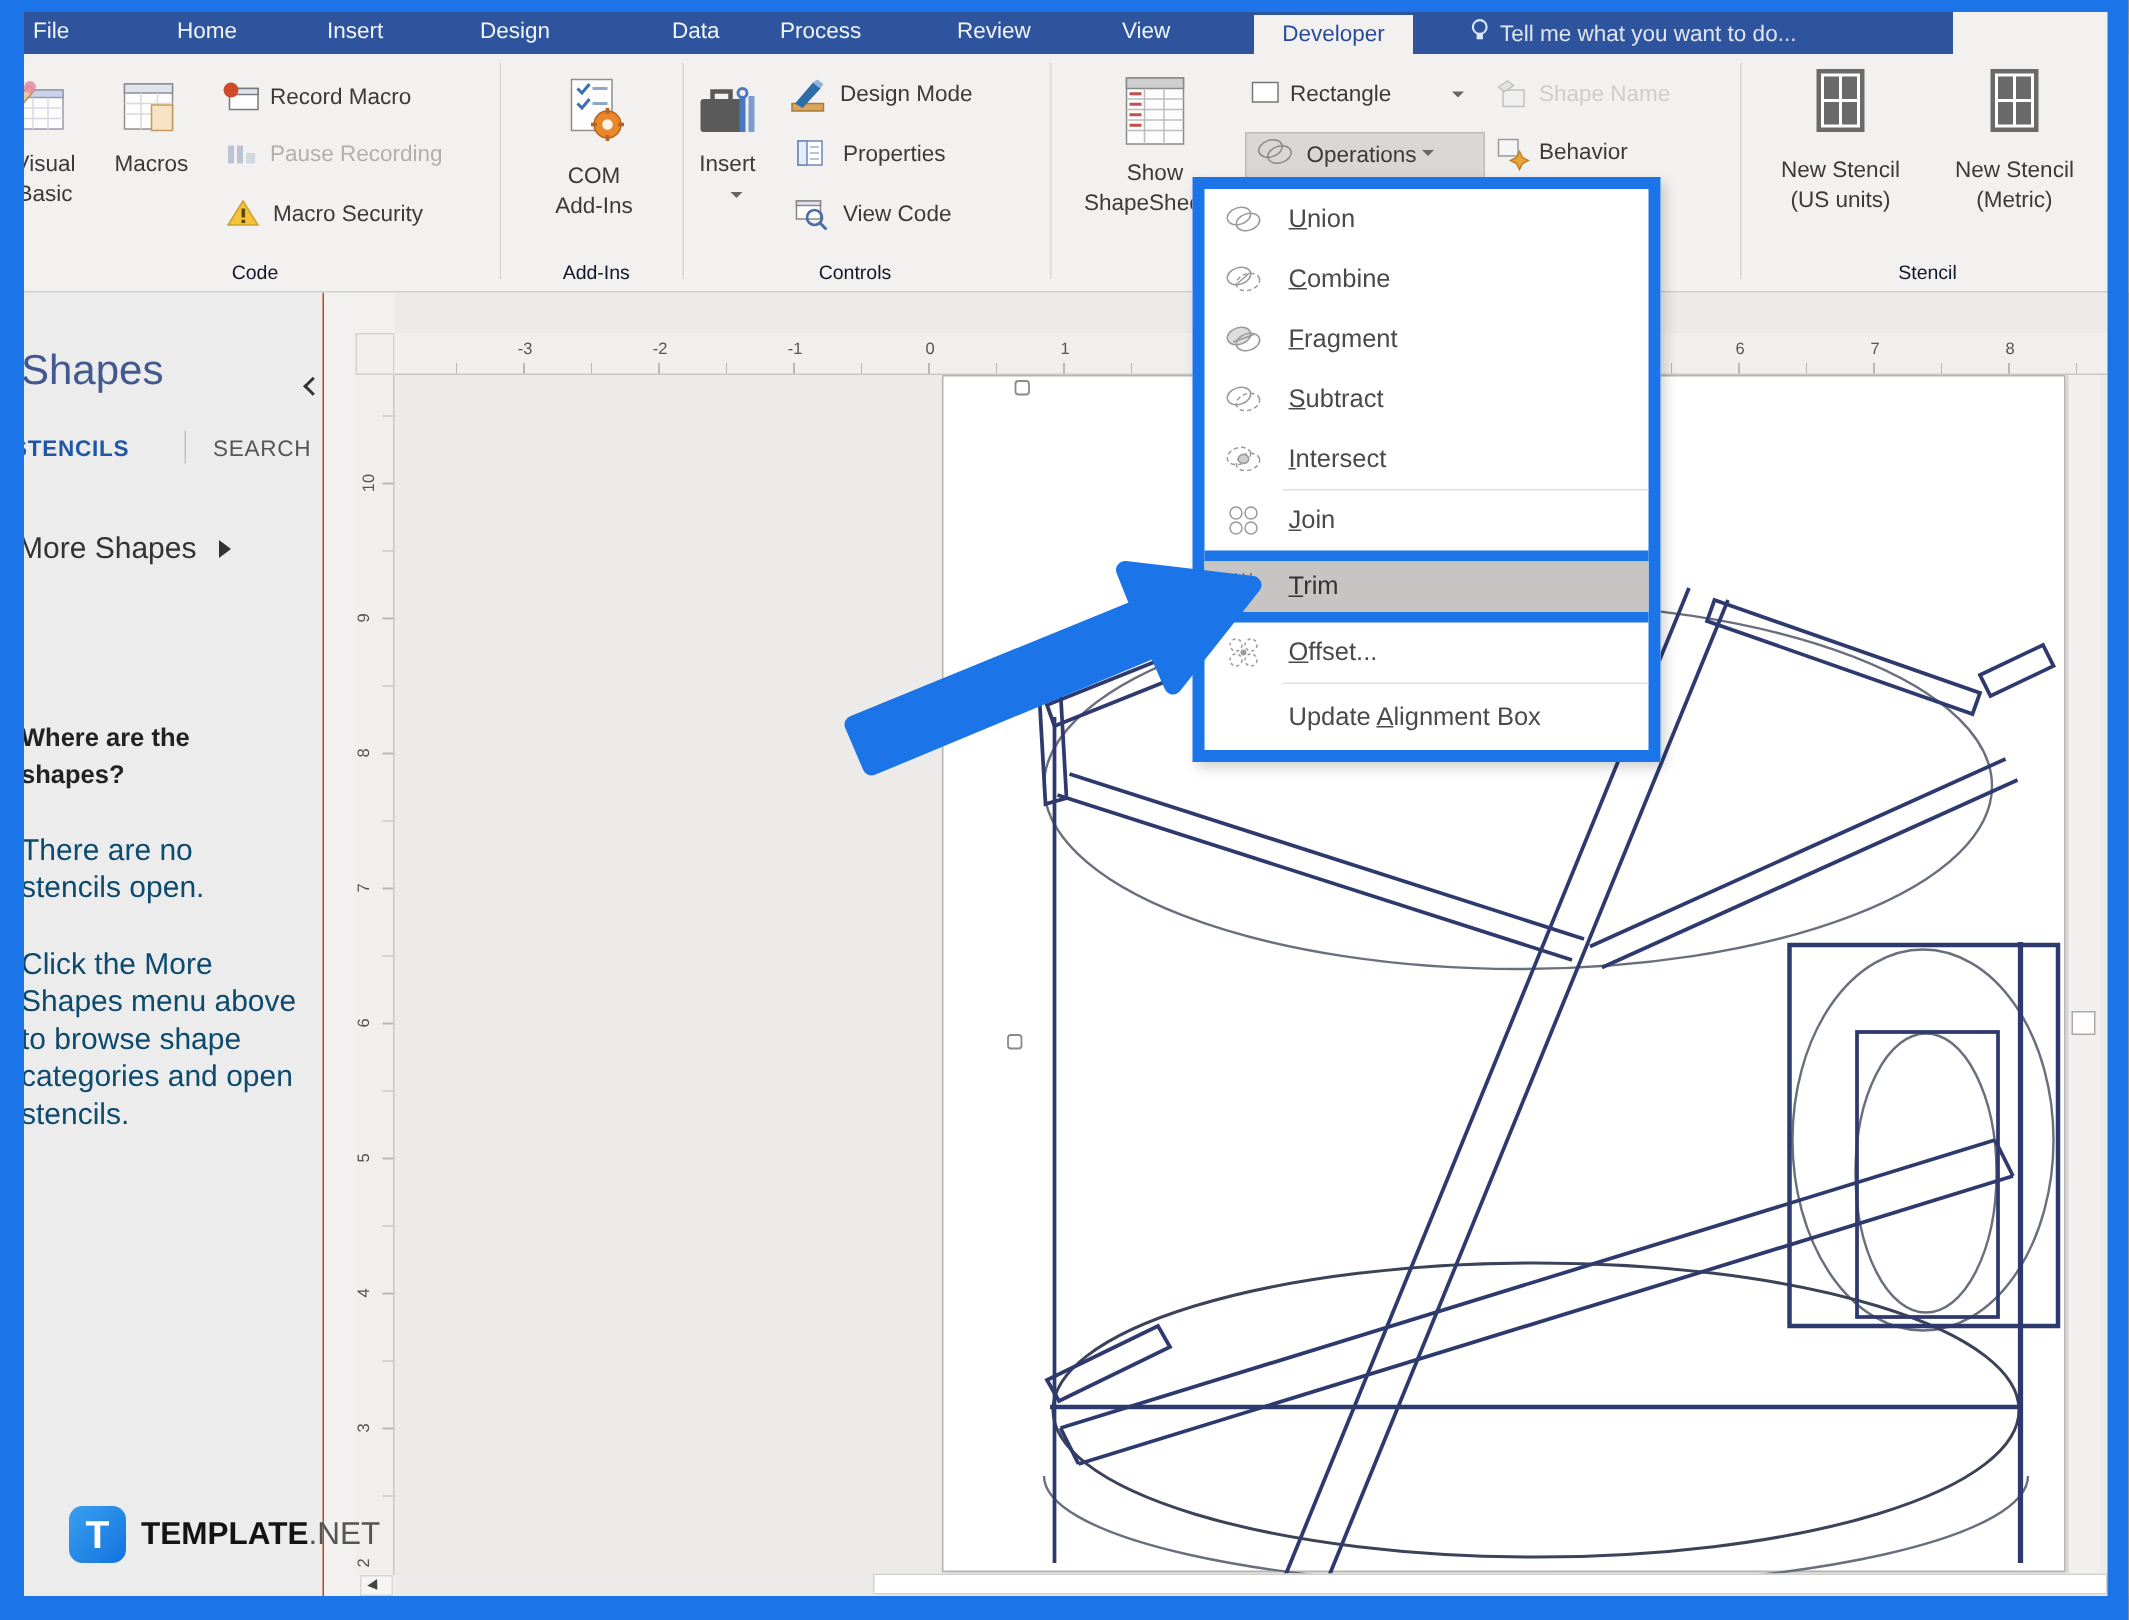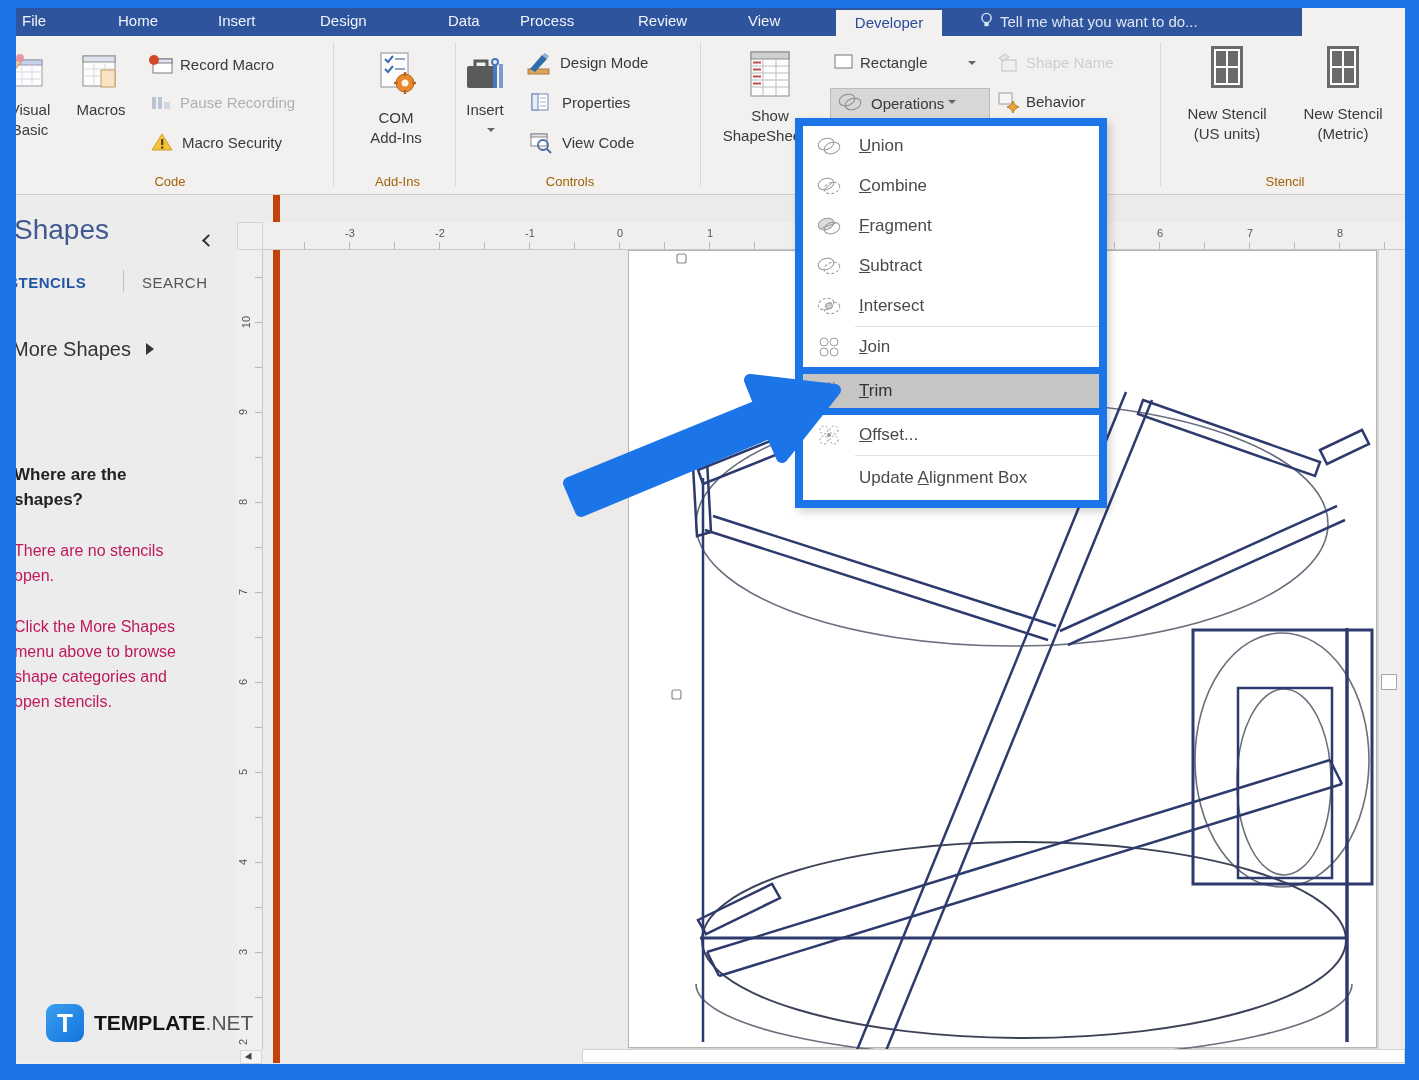--- a/index.html
+++ b/index.html
@@ -12,38 +12,38 @@
 
   
   #tabbar{position:absolute;left:0;top:8px;width:1302px;height:28px;background:#2e549e;z-index:10;}
   .tab{position:absolute;top:4px;color:rgba(255,255,255,.93);font-size:15px;cursor:default;}
   #tab-developer{position:absolute;left:836px;top:2px;width:106px;height:26px;background:#f2f1f0;color:#2a4b9b;font-size:15px;text-align:center;line-height:26px;}
   #tellme{position:absolute;left:980px;top:4px;color:rgba(255,255,255,.85);font-size:15px;display:flex;align-items:center;gap:7px;}
 
   
   #ribbon{position:absolute;left:0;top:36px;width:1419px;height:159px;background:#f2f1f0;border-bottom:1px solid #cfcecd;z-index:10;}
   .gdiv{position:absolute;top:6px;width:1px;height:144px;background:#d9d8d7;}
-  .glabel{position:absolute;top:138px;font-size:13px;color:#a16207;text-align:center;}
+  .glabel{position:absolute;top:138px;font-size:13px;color:#0f172a;text-align:center;}
   .biglabel{position:absolute;font-size:15px;color:#3b3a39;text-align:center;line-height:20px;}
   .smlabel{position:absolute;font-size:15px;color:#3b3a39;white-space:nowrap;}
   .disabled{color:#b1b0af;}
   .caret{display:inline-block;width:0;height:0;border:4px solid transparent;border-top-color:#666;margin-left:4px;vertical-align:middle;}
   .pressed{position:absolute;background:#d8d7d6;border:1px solid #bdbcbb;display:flex;align-items:center;padding:0 6px;}
 
   
-  #panel{position:absolute;left:0;top:178px;width:280px;height:885px;background:#edecec;border-right:7px solid #c2410c;z-index:5;}
+  #panel{position:absolute;left:0;top:195px;width:216px;height:885px;background:#edecec;border-right:1px solid #c2410c;z-index:5;}
   #panel-title{position:absolute;left:14px;top:36px;font-size:28px;color:#41598f;}
   .chev{position:absolute;left:204px;top:58px;width:9px;height:9px;border-left:2px solid #333;border-bottom:2px solid #333;transform:rotate(45deg);}
   #tab-stencils{position:absolute;left:8px;top:96px;font-size:15px;font-weight:bold;color:#2156a5;letter-spacing:.5px;}
   #tab-search{position:absolute;left:142px;top:96px;font-size:15px;color:#555;letter-spacing:.5px;}
   .vline{position:absolute;left:123px;top:92px;width:1px;height:22px;background:#c2c1c0;}
   #more-shapes{position:absolute;left:12px;top:160px;font-size:20px;color:#333;}
   .tri-right{position:absolute;left:146px;top:165px;width:0;height:0;border:6px solid transparent;border-left:8px solid #333;}
   .panel-head{position:absolute;left:14px;top:284px;width:170px;font-size:17px;font-weight:bold;color:#222;line-height:25px;}
-  .panel-p{position:absolute;left:14px;width:186px;font-size:16px;color:#be185d;line-height:25px;}
+  .panel-p{position:absolute;left:14px;width:186px;font-size:20px;color:#0c4a6e;line-height:25px;}
 
   
   #ruler-corner{position:absolute;left:237px;top:222px;width:26px;height:28px;background:#f0efee;border:1px solid #d4d3d2;z-index:6;}
   #hruler{position:absolute;left:263px;top:222px;width:1142px;height:28px;background:#f0efee;border-bottom:1px solid #c9c8c7;z-index:6;
     background-image:repeating-linear-gradient(to right,transparent 0 44px,#b9b8b7 44px 45px);background-position:-3px 0;background-size:100% 8px;background-repeat:repeat-x;background-position-y:20px;}
   .hnum{position:absolute;top:5px;font-size:11px;color:#555;transform:translateX(-50%);}
   #vruler{position:absolute;left:237px;top:250px;width:26px;height:800px;background:#f0efee;border-right:1px solid #c9c8c7;z-index:6;
     background-image:repeating-linear-gradient(to bottom,transparent 0 44px,#b9b8b7 44px 45px);background-position:18px -17px;background-size:8px 100%;background-repeat:repeat-y;}
   .vnum{position:absolute;left:3px;font-size:11px;color:#555;transform:rotate(-90deg);}
 

